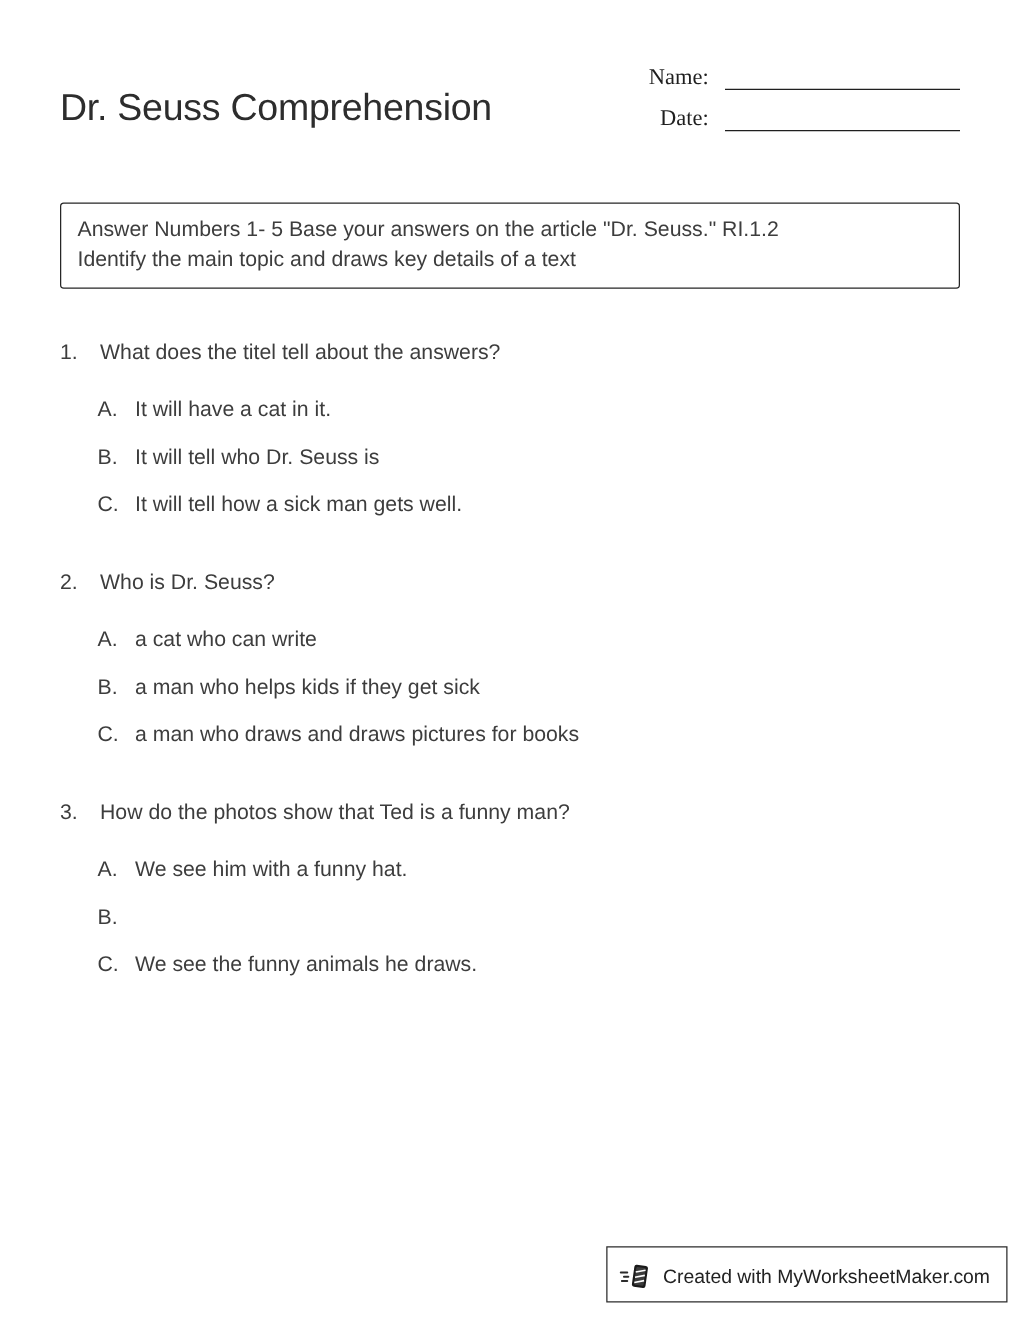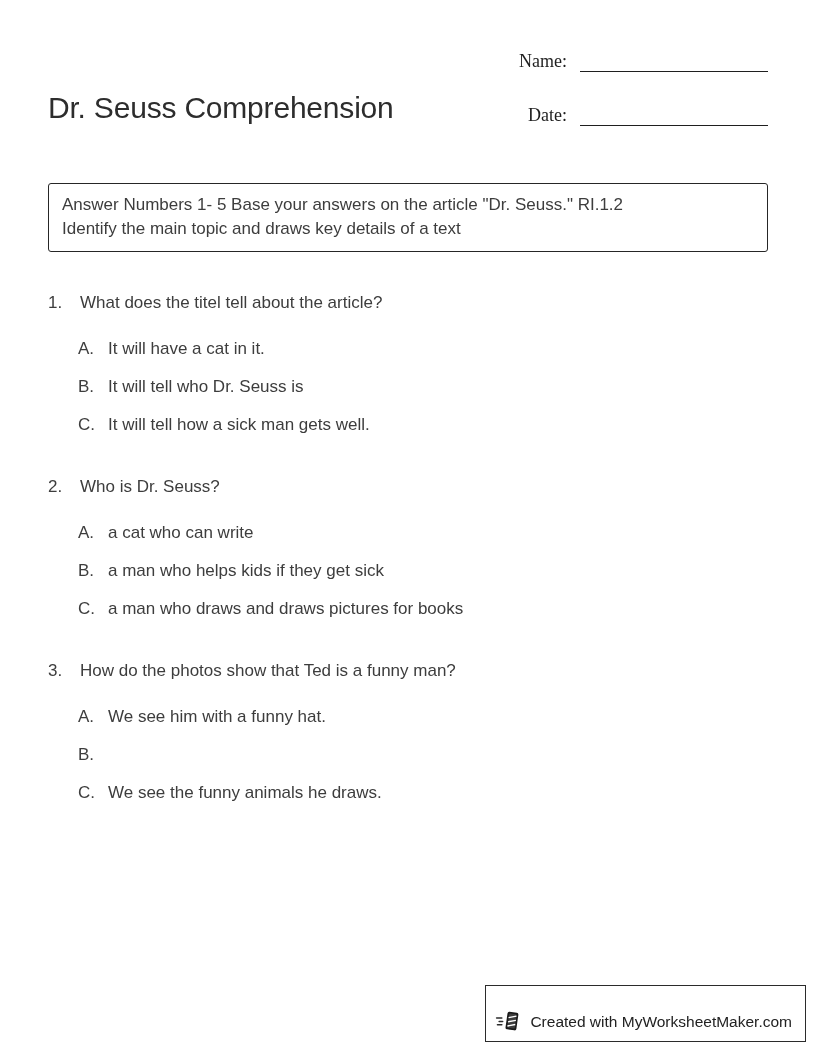--- a/index.html
+++ b/index.html
@@ -23,21 +23,21 @@
   .title {
     font-size: 30px;
     font-weight: 400;
     color: #2d2d2d;
     letter-spacing: -0.2px;
     line-height: 1.2;
   }
   .fill-ins {
     display: flex;
     flex-direction: column;
-    gap: 32px;
+    gap: 11px;
     padding-top: 4px;
   }
   .fill-row { display: flex; align-items: flex-end; }
   .fill-label {
     font-family: "Liberation Serif", "DejaVu Serif", serif;
     font-size: 18px;
     color: #1f1f1f;
     min-width: 52px;
     text-align: right;
     margin-right: 13px;
@@ -81,21 +81,21 @@
   
   .footer-badge {
     position: absolute;
     right: 10px;
     bottom: 14px;
     border: 1.5px solid #2b2b2b;
     background: #ffffff;
     display: flex;
     align-items: center;
     gap: 8px;
-    padding: 22px 13px 6px 9px;
+    padding: 10px 13px 6px 9px;
   }
   .footer-badge .logo { width: 27px; height: 27px; display: block; }
   .footer-text { font-size: 15.5px; color: #222222; white-space: nowrap; }
 </style>
 </head>
 <body>
 
 <div class="page">
 
   <div class="header">
@@ -115,21 +115,21 @@
   <div class="instruction-box">
     <div>Answer Numbers 1- 5 Base your answers on the article "Dr. Seuss." RI.1.2</div>
     <div>Identify the main topic and draws key details of a text</div>
   </div>
 
   <div class="questions">
 
     <div class="question">
       <div class="q-heading">
         <span class="q-num">1.</span>
-        <span>What does the titel tell about the article?</span>
+        <span>What does the titel tell about the answers?</span>
       </div>
       <div class="option">
         <span class="opt-letter">A.</span>
         <span>It will have a cat in it.</span>
       </div>
       <div class="option">
         <span class="opt-letter">B.</span>
         <span>It will tell who Dr. Seuss is</span>
       </div>
       <div class="option">

